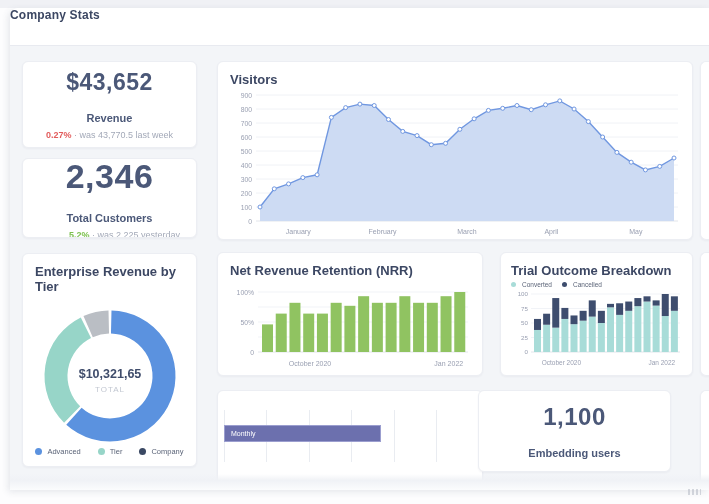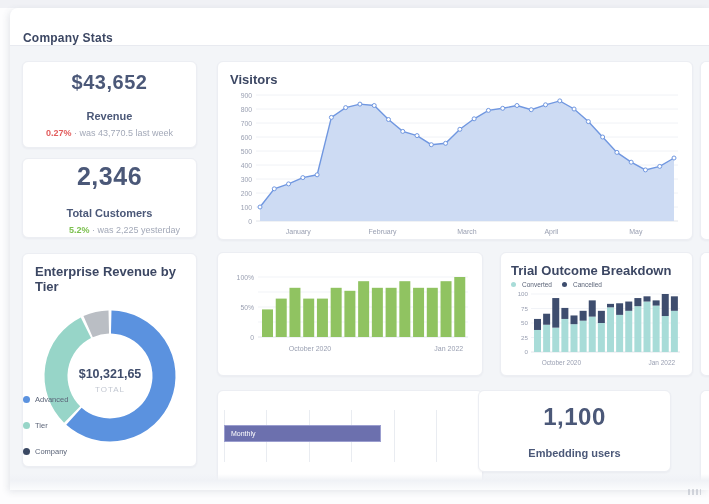--- a/index.html
+++ b/index.html
@@ -9,39 +9,39 @@
     background:#fdfdfe;
     font-family:"Liberation Sans", sans-serif;
     color:#3f4b68;
   }
   .top-strip { position:absolute; left:0; top:0; width:709px; height:8px; background:#f0f1f5; }
   .surface {
     position:absolute; left:10px; top:8px; width:699px; height:482px;
     background:#ffffff; border-radius:8px 0 0 0;
     box-shadow:-2px 2px 7px rgba(60,70,100,0.12);
   }
-  .app-header { height:38px; display:flex; align-items:flex-end; padding:0 13px; border-bottom:1px solid #e8eaf0; }
+  .app-header { height:38px; display:flex; align-items:flex-start; padding:0 0; border-bottom:1px solid #e8eaf0; }
   .app-title { font-size:12px; font-weight:bold; color:#3c4763; letter-spacing:.2px; }
   .content { position:absolute; left:0; top:38px; width:699px; height:444px; background:#f3f5f8; overflow:hidden; }
   .bottom-fade { position:absolute; left:0; bottom:0; width:100%; height:16px;
     background:linear-gradient(180deg, rgba(243,245,248,0) 0%, #f0f2f6 40%, #fbfcfd 100%); }
   .card {
     position:absolute; background:#fff; border:1px solid #eceef3; border-radius:6px;
     box-shadow:0 1px 2px rgba(50,60,90,0.05); overflow:hidden;
   }
   .stat-card { display:flex; flex-direction:column; align-items:center; justify-content:center; text-align:center; }
-  .stat-value { font-size:20px; font-weight:bold; color:#4b5878; letter-spacing:.5px; }
+  .stat-value { font-size:23px; font-weight:bold; color:#4b5878; letter-spacing:.5px; }
   .stat-label { font-size:11px; font-weight:bold; color:#4b5878; margin-top:16px; }
   .stat-delta { font-size:9px; color:#a3a9b8; margin-top:6px; }
   .stat-delta b { font-weight:bold; }
   .card-title { font-size:13px; font-weight:bold; color:#3c4763; }
   .pad { padding:10px 12px 0 12px; }
   .legend-row { display:flex; align-items:center; gap:6px; font-size:7.5px; color:#5b6478; }
   .legend-dot { width:7px; height:7px; border-radius:50%; display:inline-block; flex:0 0 auto; }
-  .tier-legend { position:absolute; left:0; right:0; bottom:10px; display:flex; justify-content:center; gap:17px;flex-direction:column; }
+  .tier-legend { position:absolute; left:0; right:0; bottom:10px; display:flex; justify-content:center; gap:17px; }
   .tier-legend .legend-row { gap:5px; }
   .trial-legend { display:flex; gap:10px; margin-top:3px; }
   .trial-legend .legend-dot { width:5px; height:5px; }
   .trial-legend span { font-size:6.5px; }
   .hbar-wrap { position:relative; margin-top:9px; height:52px; }
   .grid-v { position:absolute; top:0; bottom:0; width:1px; background:#e9ecf1; }
   .hbar {
     position:absolute; left:0; top:15px; height:17px; background:#6c70ae;
     border:1px solid #9b9ecf; display:flex; align-items:center;
     color:#fff; font-size:7px; padding-left:6px;
@@ -67,21 +67,21 @@
     <div class="card stat-card" style="left:12px; top:15px; width:175px; height:87px;">
       <div class="stat-value">$43,652</div>
       <div class="stat-label">Revenue</div>
       <div class="stat-delta">
         <b style="color: rgb(226, 92, 92);">0.27%</b>
         <span>· was 43,770.5 last week</span>
       </div>
     </div>
 
     <div class="card stat-card" style="left:12px; top:112px; width:175px; height:80px;">
-      <div class="stat-value" style="font-size:25px;">2,346</div>
+      <div class="stat-value" style="font-size:34px;">2,346</div>
       <div class="stat-label">Total Customers</div>
       <div class="stat-delta">
         <b style="color: rgb(124, 192, 79); margin-left: 30px;">5.2%</b>
         <span>· was 2,225 yesterday</span>
       </div>
     </div>
 
     <div class="card pad" style="left:207px; top:15px; width:476px; height:179px;">
       <div class="card-title">Visitors</div>
       <svg id="visitors-svg" width="452" height="152" viewBox="0 0 452 152">
@@ -164,20 +164,21 @@
           <span>Tier</span>
         </div>
         <div class="legend-row">
           <span class="legend-dot" style="background-color: rgb(58, 72, 99);"></span>
           <span>Company</span>
         </div>
       </div>
     </div>
 
     <div class="card pad" style="left:207px; top:206px; width:266px; height:124px;">
+      <div class="card-title">Net Revenue Retention (NRR)</div>
       <svg id="nrr-svg" width="242" height="92" viewBox="0 0 242 92" style="margin-top:4px;">
           <line x1="28" y1="55" x2="238" y2="55" stroke="#f1f3f7"></line>
           <line x1="28" y1="40" x2="238" y2="40" stroke="#f1f3f7"></line>
           <line x1="28" y1="25" x2="238" y2="25" stroke="#f1f3f7"></line>
           <line x1="28" y1="10" x2="238" y2="10" stroke="#f1f3f7"></line>
           <line x1="28" y1="70" x2="238" y2="70" stroke="#e2e5eb"></line>
           <text x="24" y="12.5" font-size="6.8" fill="#9aa0b2" text-anchor="end" font-weight="normal" letter-spacing="0">100%</text>
           <text x="24" y="42.5" font-size="6.8" fill="#9aa0b2" text-anchor="end" font-weight="normal" letter-spacing="0">50%</text>
           <text x="24" y="72.5" font-size="6.8" fill="#9aa0b2" text-anchor="end" font-weight="normal" letter-spacing="0">0</text>
           <rect x="32" y="42.4" width="11" height="27.6" fill="#90c361"></rect>

